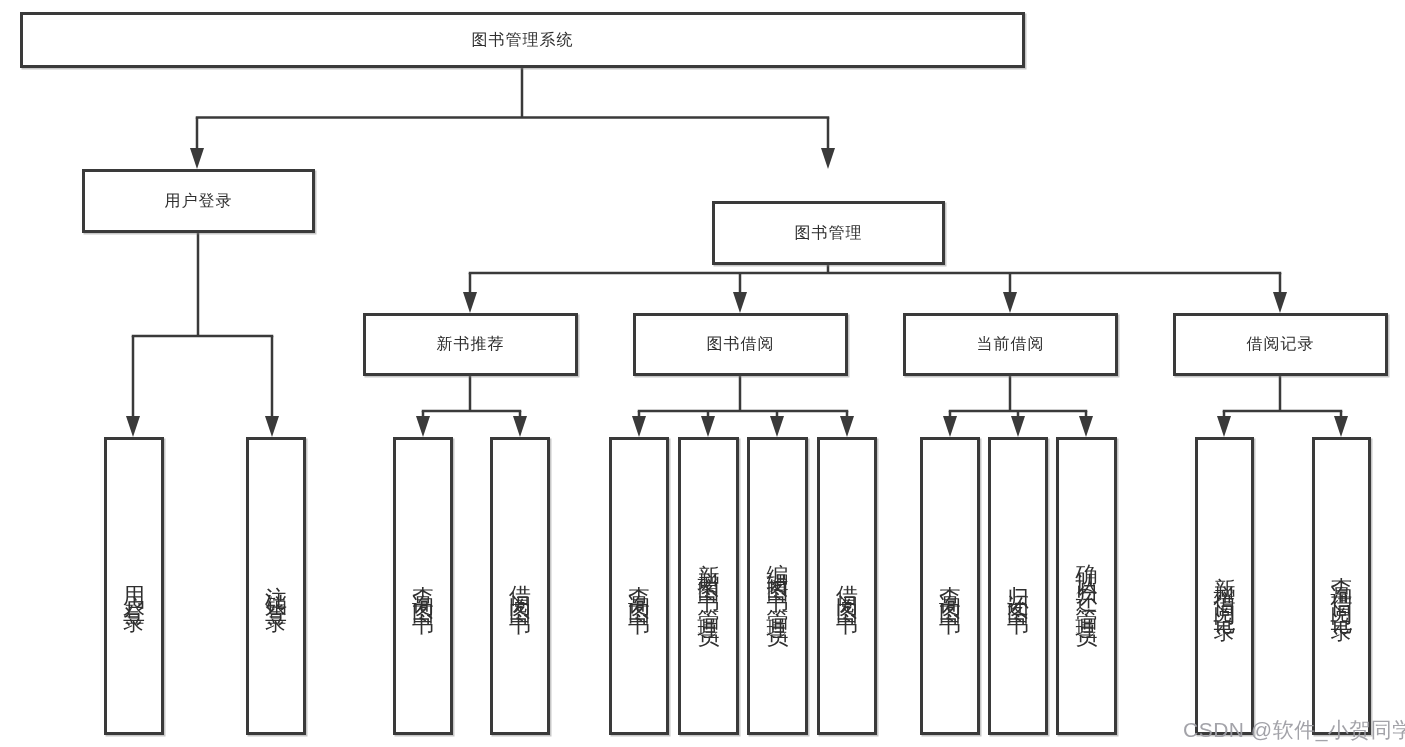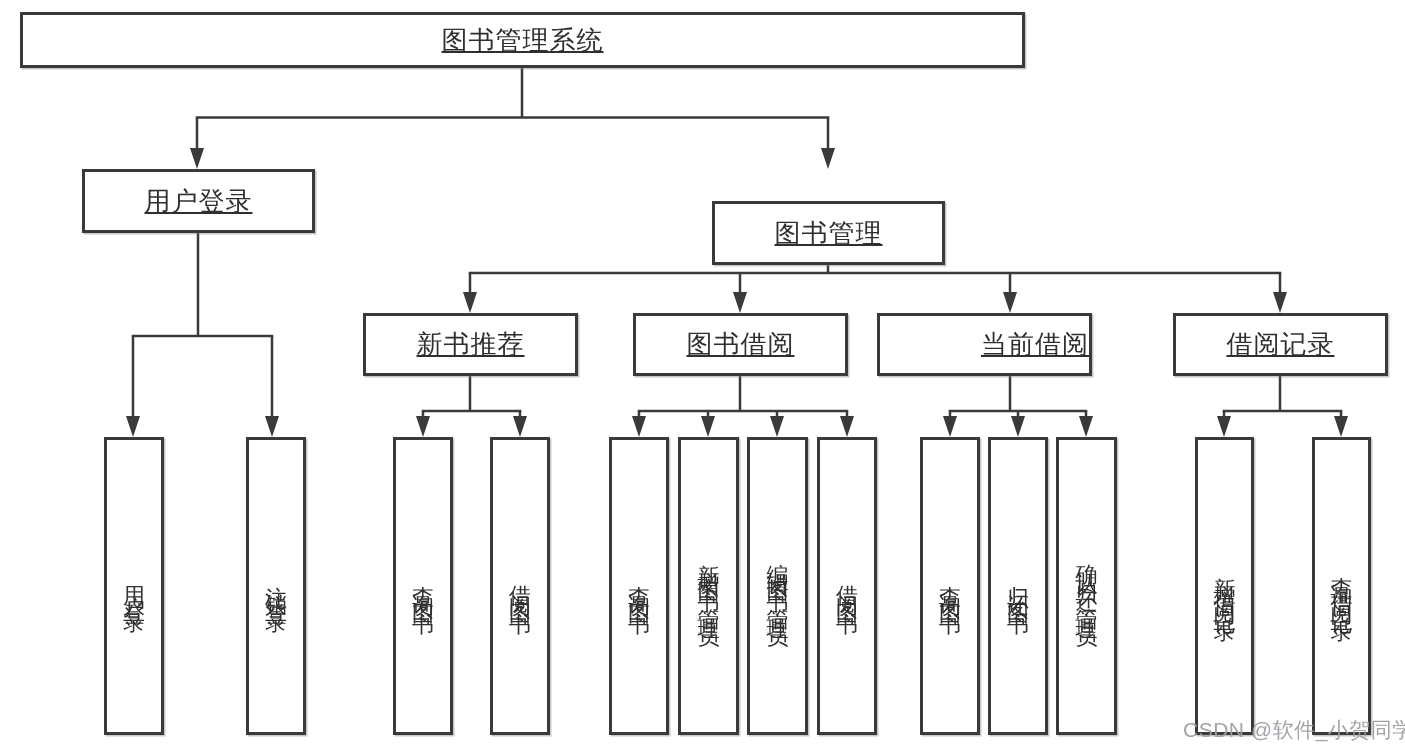--- a/index.html
+++ b/index.html
@@ -6,32 +6,32 @@
   .stage{
     position:relative;width:1405px;height:747px;background:#ffffff;overflow:hidden;
     font-family:"Liberation Sans","DejaVu Sans",sans-serif;color:#2f2f2f;
   }
   .connectors{position:absolute;left:0;top:0;width:1405px;height:747px;}
   .node{
     position:absolute;box-sizing:border-box;background:#ffffff;
     border:3px solid #3a3a3a;display:flex;align-items:center;justify-content:center;
     box-shadow:1.5px 1.5px 0 rgba(130,130,130,.45);
   }
-  .hbox{font-size:26px;letter-spacing:1px;text-decoration:underline;}
+  .hbox{font-size:16px;letter-spacing:1px;}
   .vbox{font-size:22px;}
   .vbox .vtext{
     writing-mode:vertical-rl;letter-spacing:9px;line-height:1;
     display:block;text-align:center;
   }
   
   .n-root   {left:20px;  top:12px;  width:1005px;height:56px;}
   .n-login  {left:82px;  top:169px; width:233px; height:64px;}
   .n-mgmt   {left:712px; top:169px; width:233px; height:64px;margin-top:32px;}
   .n-l3     {top:313px;  height:63px;width:215px;}
-  .n-newbook{left:363px;} .n-borrow{left:633px;} .n-current{left:877px;justify-content:flex-end;} .n-records{left:1173px;}
+  .n-newbook{left:363px;} .n-borrow{left:633px;} .n-current{left:903px;} .n-records{left:1173px;}
   .n-leaf   {top:437px;  height:298px;width:60px;}
   .n-a1{left:104px;} .n-a2{left:246px;}
   .n-b1{left:393px;} .n-b2{left:490px;}
   .n-c1{left:609px;} .n-c2{left:678px;width:61px;} .n-c3{left:747px;width:61px;} .n-c4{left:817px;}
   .n-d1{left:920px;} .n-d2{left:988px;} .n-d3{left:1056px;width:61px;}
   .n-e1{left:1195px;width:59px;} .n-e2{left:1312px;width:59px;}
   .watermark{
     position:absolute;left:1183px;top:716px;font-size:21px;
     color:rgba(158,158,164,0.95);letter-spacing:0.5px;white-space:nowrap;
   }

